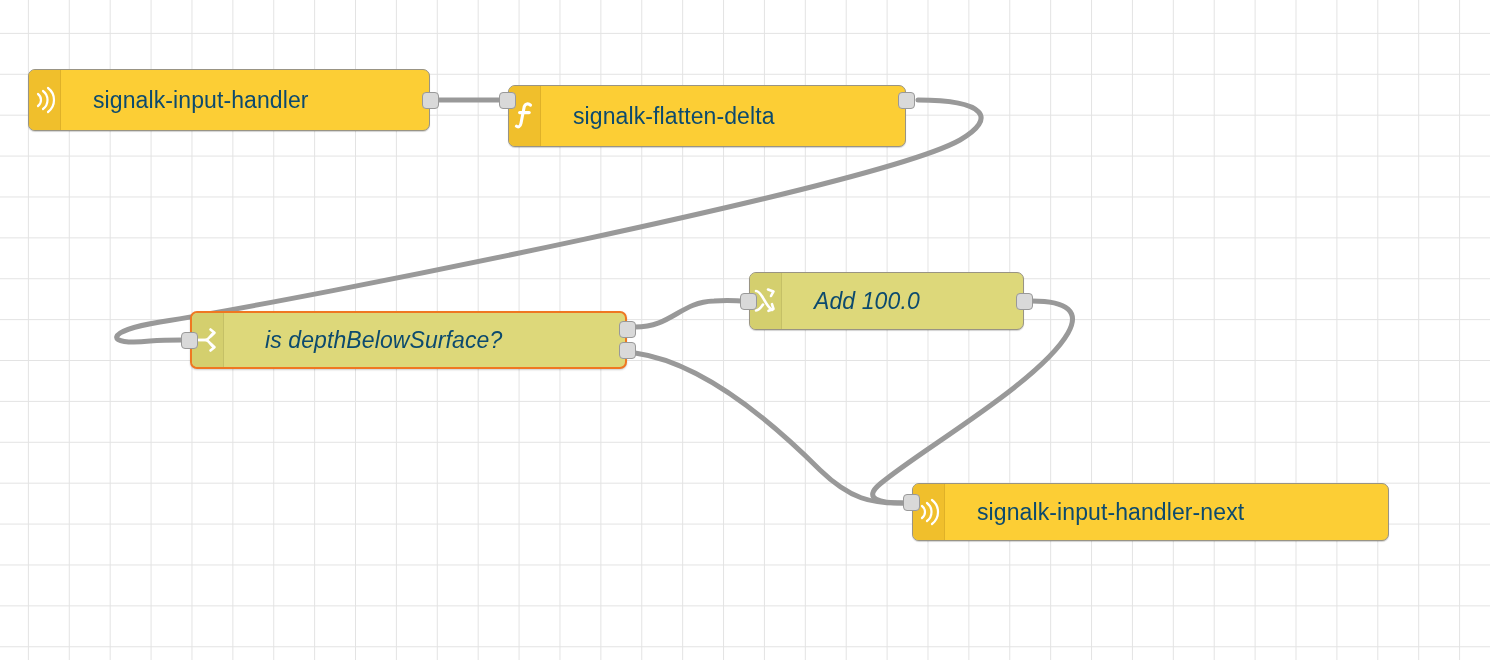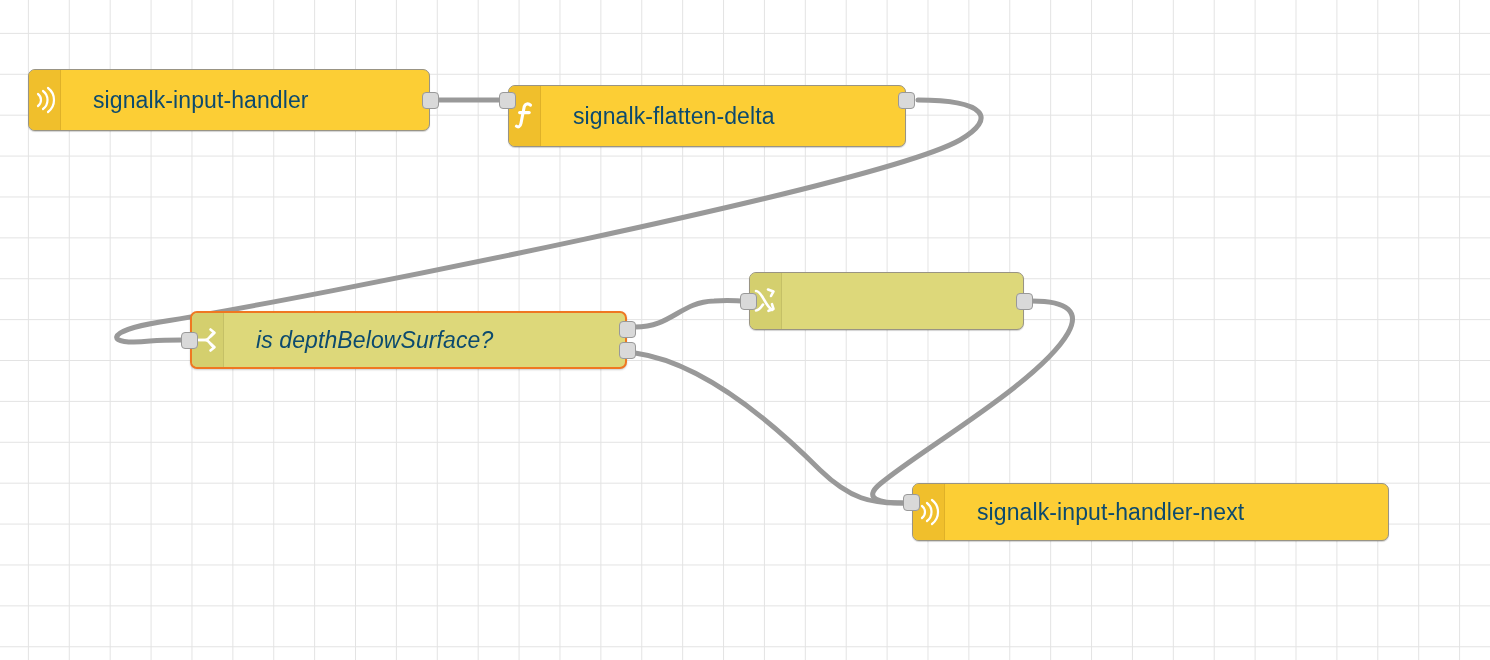--- a/index.html
+++ b/index.html
@@ -33,20 +33,21 @@
     display: flex;
     align-items: stretch;
     border-radius: 7px;
     border: 1px solid #999484;
     box-shadow: 0 1px 1px rgba(0,0,0,0.18);
     overflow: visible;
   }
   .node.selected {
     border: 2px solid #ef7722;
     box-shadow: 0 1px 2px rgba(0,0,0,0.2);
+    gap: 9px;
   }
   .node-icon-box {
     width: 31px;
     flex: 0 0 31px;
     border-top-left-radius: 6px;
     border-bottom-left-radius: 6px;
     display: flex;
     align-items: center;
     justify-content: center;
     border-right: 1px solid rgba(0,0,0,0.07);
@@ -141,20 +142,21 @@
         <div class="node-icon-box">
           <svg width="28" height="30" viewBox="0 0 28 30">
             <g fill="none" stroke="#ffffff" stroke-width="2.6" stroke-linecap="round" stroke-linejoin="round">
               <path d="M4 5 C6.5 5 8 7 10.5 11 C13.5 16 15.5 21 20 24"></path>
               <path d="M4 24.5 C6.5 24.5 8.5 22.5 11 18.5"></path>
               <path d="M16 3.5 L21.5 5.4 L19 10"></path>
               <path d="M16.5 24.8 L21.5 23 L20 18.2"></path>
             </g>
           </svg>
         </div>
+        <div class="node-label italic">Add 100.0</div>
       </div>
       <div class="port" style="left: 740px; top: 292.5px;"></div>
       <div class="port" style="left: 1016px; top: 292.5px;"></div>
       <div class="node theme-gold" style="left: 912px; top: 483px; width: 477px; height: 58px;">
         <div class="node-icon-box">
           <svg width="26" height="30" viewBox="0 0 26 30">
             <g fill="none" stroke="#ffffff" stroke-width="2.2" stroke-linecap="round">
               <path d="M6 9 C10 12 10 18 6 21"></path>
               <path d="M11 6 C17 10.5 17 19.5 11 24"></path>
               <path d="M16 3 C24 9 24 21 16 27"></path>

